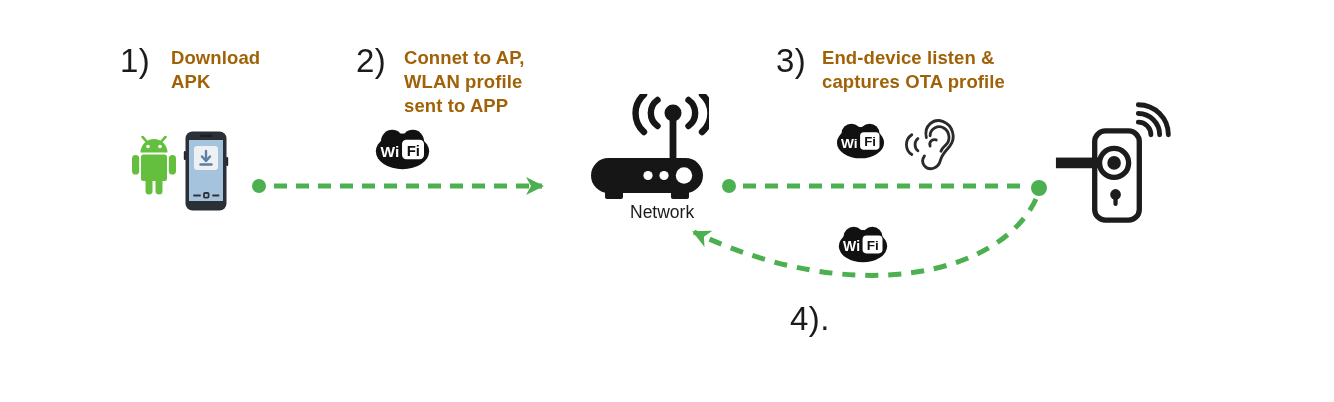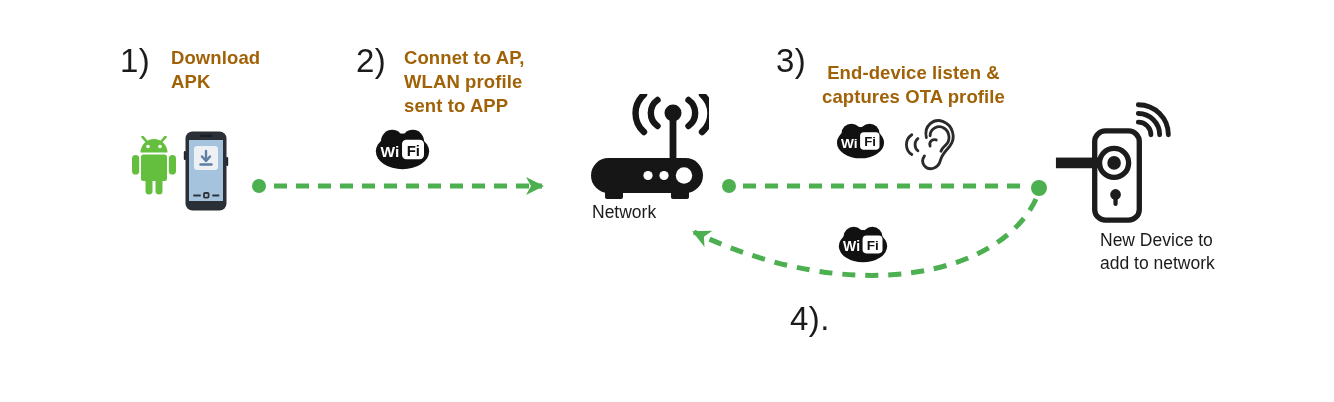--- a/index.html
+++ b/index.html
@@ -11,21 +11,21 @@
   .num{
     position:absolute;font-size:33px;font-weight:500;color:#1b1b1d;
     letter-spacing:0.5px;line-height:1;
   }
   .lbl{
     position:absolute;font-size:18.5px;font-weight:700;color:#a16207;
     line-height:24px;white-space:pre-line;letter-spacing:0.1px;
   }
   .cap{
     position:absolute;font-size:17.5px;font-weight:500;color:#1b1b1d;
-    line-height:23px;white-space:pre-line;
+    line-height:23px;white-space:pre-line;margin-left:38px;
   }
   svg{display:block;}
 </style>
 </head>
 <body>
 
 <div class="canvas">
 
   <svg class="abs" style="left:0;top:0;" width="1334" height="402" viewBox="0 0 1334 402">
     <defs>
@@ -110,21 +110,21 @@
       <path d="M103.5,6 A16,16 0 0 1 103.5,32"></path>
       <path d="M117,0.5 A25,25 0 0 1 117,38"></path>
     </g>
     <circle cx="63" cy="81.5" r="4.6" fill="#ffffff"></circle>
     <circle cx="79" cy="81.5" r="4.6" fill="#ffffff"></circle>
     <circle cx="99" cy="81.5" r="8.2" fill="#ffffff"></circle>
   </svg>
   <div class="cap" style="left:592px;top:201px;">Network</div>
 
   <div class="num" style="left:776px;top:44px;">3)</div>
-  <div class="lbl" style="left:822px;top:61px;text-align:center;">End-device listen &amp;
+  <div class="lbl" style="left:822px;top:46px;">End-device listen &amp;
 captures OTA profile</div>
 
   <svg class="abs" style="left:835px;top:122px;" width="51" height="38" viewBox="0 0 60 46">
     <circle cx="19" cy="14" r="12" fill="#111111"></circle>
     <circle cx="41" cy="14" r="12" fill="#111111"></circle>
     <ellipse cx="30" cy="25" rx="28.5" ry="19" fill="#111111"></ellipse>
     <text x="6.5" y="31" font-family="Liberation Sans, sans-serif" font-size="16.5" font-weight="700" fill="#ffffff">Wi</text>
     <rect x="29.5" y="12.5" width="23.5" height="21" rx="4.5" fill="#ffffff"></rect>
     <text x="34.5" y="29.5" font-family="Liberation Sans, sans-serif" font-size="16" font-weight="700" fill="#111111">Fi</text>
   </svg>
@@ -145,22 +145,20 @@
       <path d="M87,18 A22,22 0 0 1 109,40"></path>
       <path d="M87,9 A31,31 0 0 1 118,40"></path>
     </g>
     <rect x="42" y="36" width="46" height="92" rx="11" fill="#ffffff" stroke="#1c1c1c" stroke-width="5.5"></rect>
     <rect x="2" y="63.5" width="46" height="11" fill="#1c1c1c"></rect>
     <circle cx="62" cy="69" r="15" fill="#ffffff" stroke="#1c1c1c" stroke-width="5.5"></circle>
     <circle cx="62" cy="69" r="7" fill="#1c1c1c"></circle>
     <circle cx="63.5" cy="101.5" r="5.5" fill="#1c1c1c"></circle>
     <rect x="61.3" y="103" width="4.4" height="10.5" rx="2.2" fill="#1c1c1c"></rect>
   </svg>
-  <div class="cap" style="left:1100px;top:229px;">New Device to
-add to network</div>
 
   <svg class="abs" style="left:837px;top:225px;" width="52" height="39" viewBox="0 0 60 46">
     <circle cx="19" cy="14" r="12" fill="#111111"></circle>
     <circle cx="41" cy="14" r="12" fill="#111111"></circle>
     <ellipse cx="30" cy="25" rx="28.5" ry="19" fill="#111111"></ellipse>
     <text x="6.5" y="31" font-family="Liberation Sans, sans-serif" font-size="16.5" font-weight="700" fill="#ffffff">Wi</text>
     <rect x="29.5" y="12.5" width="23.5" height="21" rx="4.5" fill="#ffffff"></rect>
     <text x="34.5" y="29.5" font-family="Liberation Sans, sans-serif" font-size="16" font-weight="700" fill="#111111">Fi</text>
   </svg>
 

